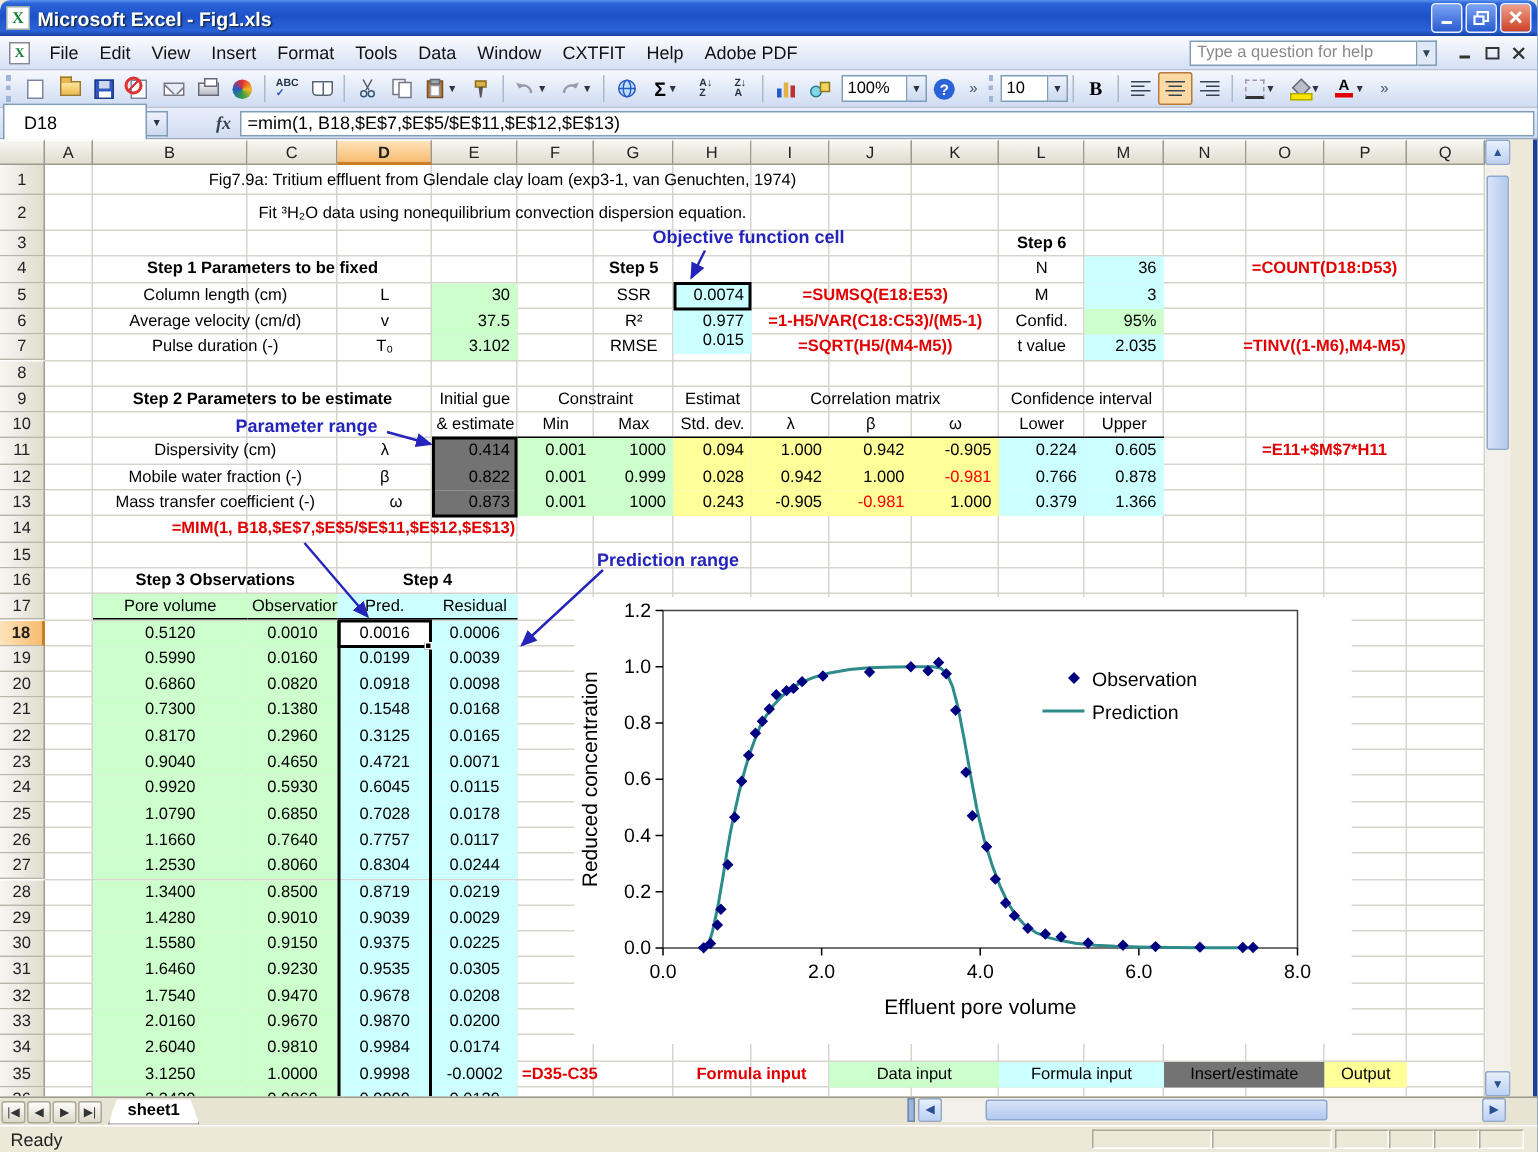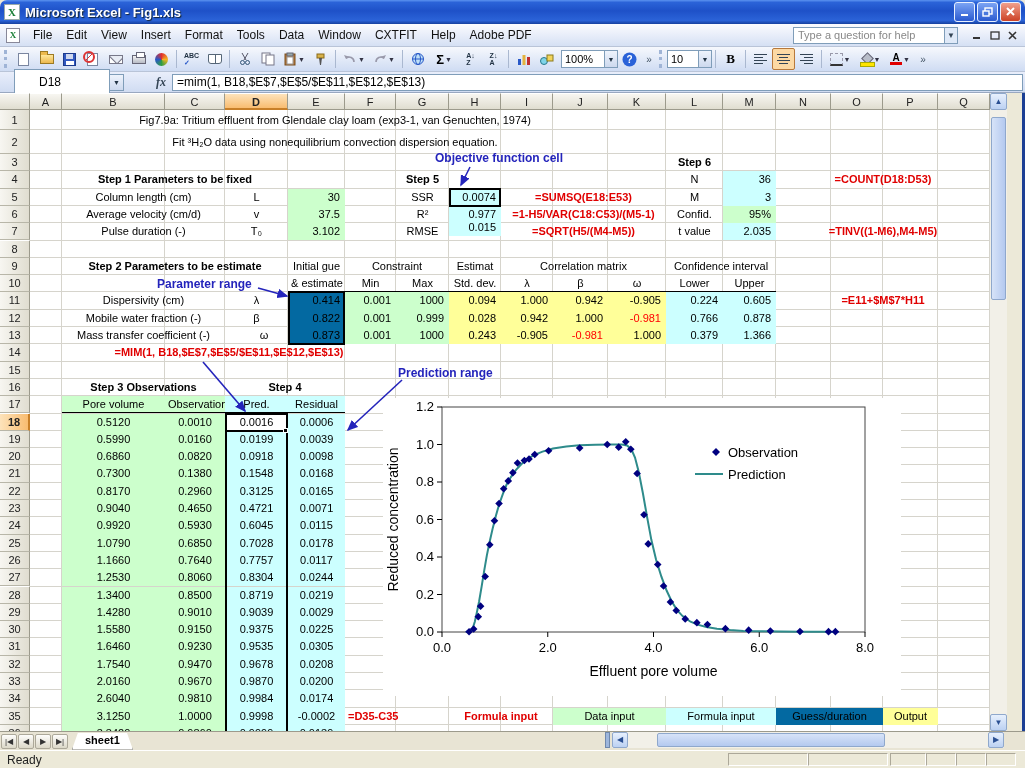--- a/index.html
+++ b/index.html
@@ -71,22 +71,22 @@
   .i-fontcol{display:flex;flex-direction:column;align-items:center;line-height:9px;}
   .i-fontcol b{font-size:10px;}
   .i-fontcol i{width:12px;height:3px;background:#e00000;}
   .i-align{width:13px;height:11px;display:flex;flex-direction:column;justify-content:space-between;}
   .i-align i{height:1.6px;background:#345;}
   .pressed{background:#fcd9a4;border:1px solid #b8793c;border-radius:2px;}
   .sortic{display:flex;flex-direction:column;font:bold 7px "Liberation Sans",sans-serif;line-height:7px;color:#234;}
   
   .fbar{position:absolute;left:0;top:72px;width:1025px;height:21px;background:linear-gradient(#e9eefb,#d0dcf2);
     border-bottom:1px solid #99a8c0;display:flex;align-items:center;font-size:12px;}
-  .namebox{width:96px;height:27px;background:#fff;border:1px solid #7f9db9;margin-left:14px;
-    display:flex;align-items:center;padding-left:24px;}
+  .namebox{width:96px;height:27px;background:#fff;border:1px solid #7f9db9;margin-left:2px;
+    display:flex;align-items:center;padding-left:13px;}
   .namedd{width:14px;height:17px;background:linear-gradient(#eef3fc,#cdd9ee);border:1px solid #7f9db9;
     border-left:none;font-size:7px;color:#234;display:flex;align-items:center;justify-content:center;}
   .fx{font:italic bold 12px "Liberation Serif",serif;color:#345;margin:0 6px 0 32px;}
   .finput{flex:1;height:17px;background:#fff;border:1px solid #7f9db9;margin-right:2px;
     padding:1px 4px;font-size:12px;display:flex;align-items:center;}
   
   .colhead{position:absolute;left:0;top:93px;width:1007px;height:17px;background:#e4e2d4;}
   .ch,.corner{position:absolute;top:0;height:17px;background:linear-gradient(#f7f6f1,#e0ddd0);
     border-right:1px solid #9c9a8c;border-bottom:1px solid #9c9a8c;border-top:1px solid #fff;
     font-size:11px;text-align:center;line-height:16px;color:#222;}
@@ -95,21 +95,21 @@
   .rh{position:absolute;left:0;width:30px;background:linear-gradient(90deg,#f7f6f1,#e0ddd0);
     border-right:1px solid #9c9a8c;border-bottom:1px solid #b8b6a8;font-size:11px;text-align:center;color:#222;}
   .rh.sel{background:linear-gradient(90deg,#fde3bb,#f9bc70);border-right:2px solid #c87f28;font-weight:bold;}
   .gvl{position:absolute;width:1px;background:#d6d4cc;}
   .ghl{position:absolute;height:1px;background:#d6d4cc;}
   .cell{position:absolute;font-size:11px;color:#000;padding:0 3px;white-space:nowrap;}
   .left{text-align:center}.right{text-align:right;padding-right:5px}.center{text-align:center}
   .bold{font-weight:bold}
   .red{color:#e00000;font-weight:bold}
   .redtext{color:#ff0000}
-  .green{background:#ccffcc}.cyan{background:#ccffff}.yellow{background:#0369a1}.lyellow{background:#ffff99}
+  .green{background:#ccffcc}.cyan{background:#ccffff}.yellow{background:#737373}.lyellow{background:#ffff99}
   .clip{overflow:hidden}
   .hline{border-bottom:1px solid #000}
   .indent{padding-left:18px}
   .active{background:#fff}
   .ov{position:absolute;pointer-events:none;}
   .bluelabel{position:absolute;font:bold 12px "Liberation Sans",sans-serif;color:#2424bb;white-space:nowrap;z-index:32;}
   .annsvg{position:absolute;left:0;top:0;z-index:31;pointer-events:none;}
   .chartbox{position:absolute;background:#fff;z-index:20;}
   
   .vscroll{position:absolute;left:990px;top:93px;width:17px;height:638px;background:#f2f0e8;}
@@ -571,21 +571,21 @@
       <div class="cell left bold" style="left:62px;top:268.9px;width:163px;height:17.3px;line-height:17.3px">Step 3 Observations</div>
       <div class="cell left bold" style="left:225px;top:268.9px;width:120px;height:17.3px;line-height:17.3px">Step 4</div>
       <div class="cell center green hline" style="left:62px;top:286.20000000000005px;width:103px;height:17.3px;line-height:17.3px">Pore volume</div>
       <div class="cell center green hline" style="left:165px;top:286.20000000000005px;width:60px;height:17.3px;line-height:17.3px">Observation</div>
       <div class="cell center cyan hline" style="left:225px;top:286.20000000000005px;width:63px;height:17.3px;line-height:17.3px">Pred.</div>
       <div class="cell center cyan hline" style="left:288px;top:286.20000000000005px;width:57px;height:17.3px;line-height:17.3px">Residual</div>
       <div class="cell left red" style="left:345px;top:597.6px;width:51px;height:17.3px;line-height:17.3px">=D35-C35</div>
       <div class="cell left red" style="left:449px;top:597.6px;width:104px;height:17.3px;line-height:17.3px">Formula input</div>
       <div class="cell left green" style="left:553px;top:597.6px;width:113px;height:17.3px;line-height:17.3px">Data input</div>
       <div class="cell left cyan" style="left:666px;top:597.6px;width:110px;height:17.3px;line-height:17.3px">Formula input</div>
-      <div class="cell left yellow" style="left:776px;top:597.6px;width:107px;height:17.3px;line-height:17.3px">Guess/duration</div>
+      <div class="cell left yellow" style="left:776px;top:597.6px;width:107px;height:17.3px;line-height:17.3px">Insert/estimate</div>
       <div class="cell left lyellow" style="left:883px;top:597.6px;width:55px;height:17.3px;line-height:17.3px">Output</div>
       <div class="cell center green" style="left:62px;top:303.5px;width:103px;height:17.3px;line-height:17.3px">0.5120</div>
       <div class="cell center green" style="left:165px;top:303.5px;width:60px;height:17.3px;line-height:17.3px">0.0010</div>
       <div class="cell center active" style="left:225px;top:303.5px;width:63px;height:17.3px;line-height:17.3px">0.0016</div>
       <div class="cell center cyan" style="left:288px;top:303.5px;width:57px;height:17.3px;line-height:17.3px">0.0006</div>
       <div class="cell center green" style="left:62px;top:320.8px;width:103px;height:17.3px;line-height:17.3px">0.5990</div>
       <div class="cell center green" style="left:165px;top:320.8px;width:60px;height:17.3px;line-height:17.3px">0.0160</div>
       <div class="cell center cyan" style="left:225px;top:320.8px;width:63px;height:17.3px;line-height:17.3px">0.0199</div>
       <div class="cell center cyan" style="left:288px;top:320.8px;width:57px;height:17.3px;line-height:17.3px">0.0039</div>
       <div class="cell center green" style="left:62px;top:338.1px;width:103px;height:17.3px;line-height:17.3px">0.6860</div>

